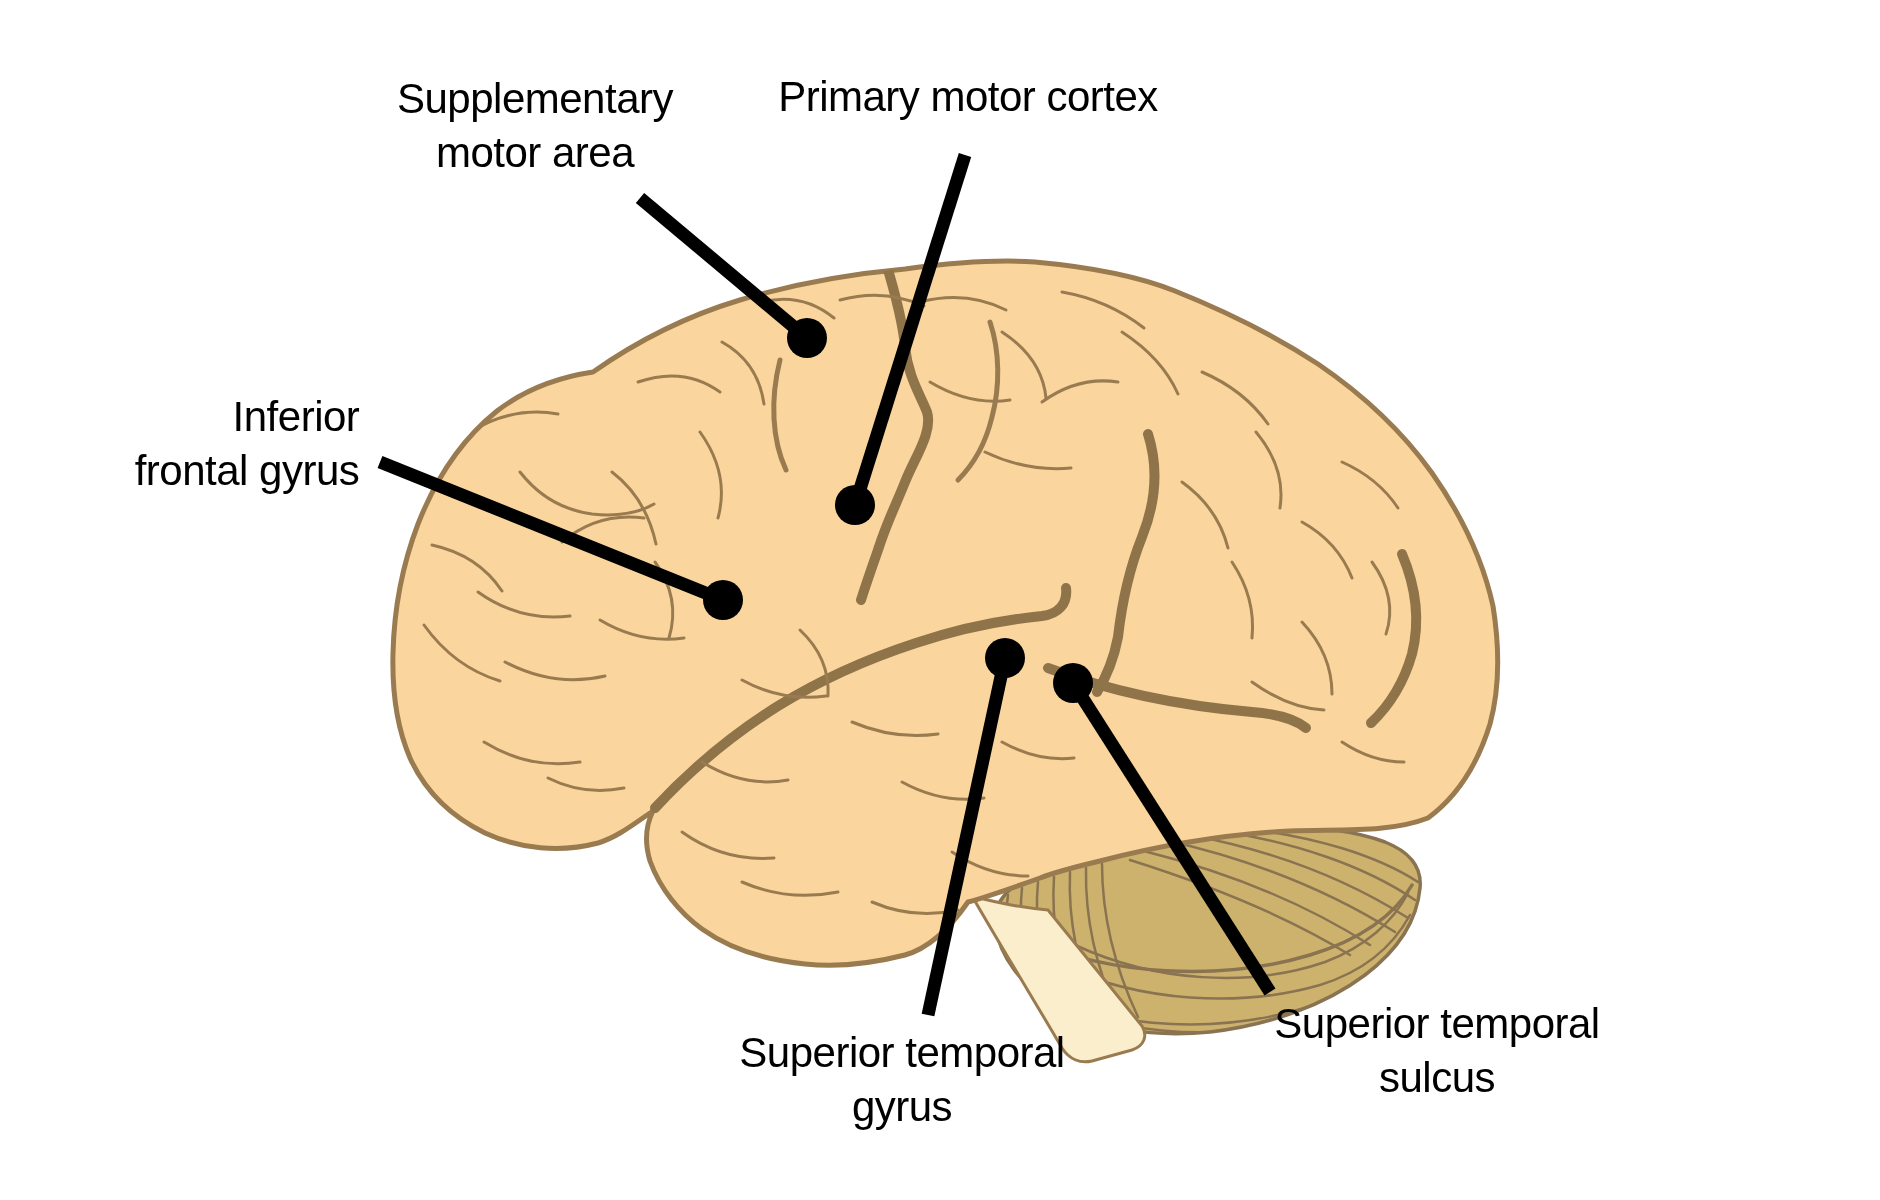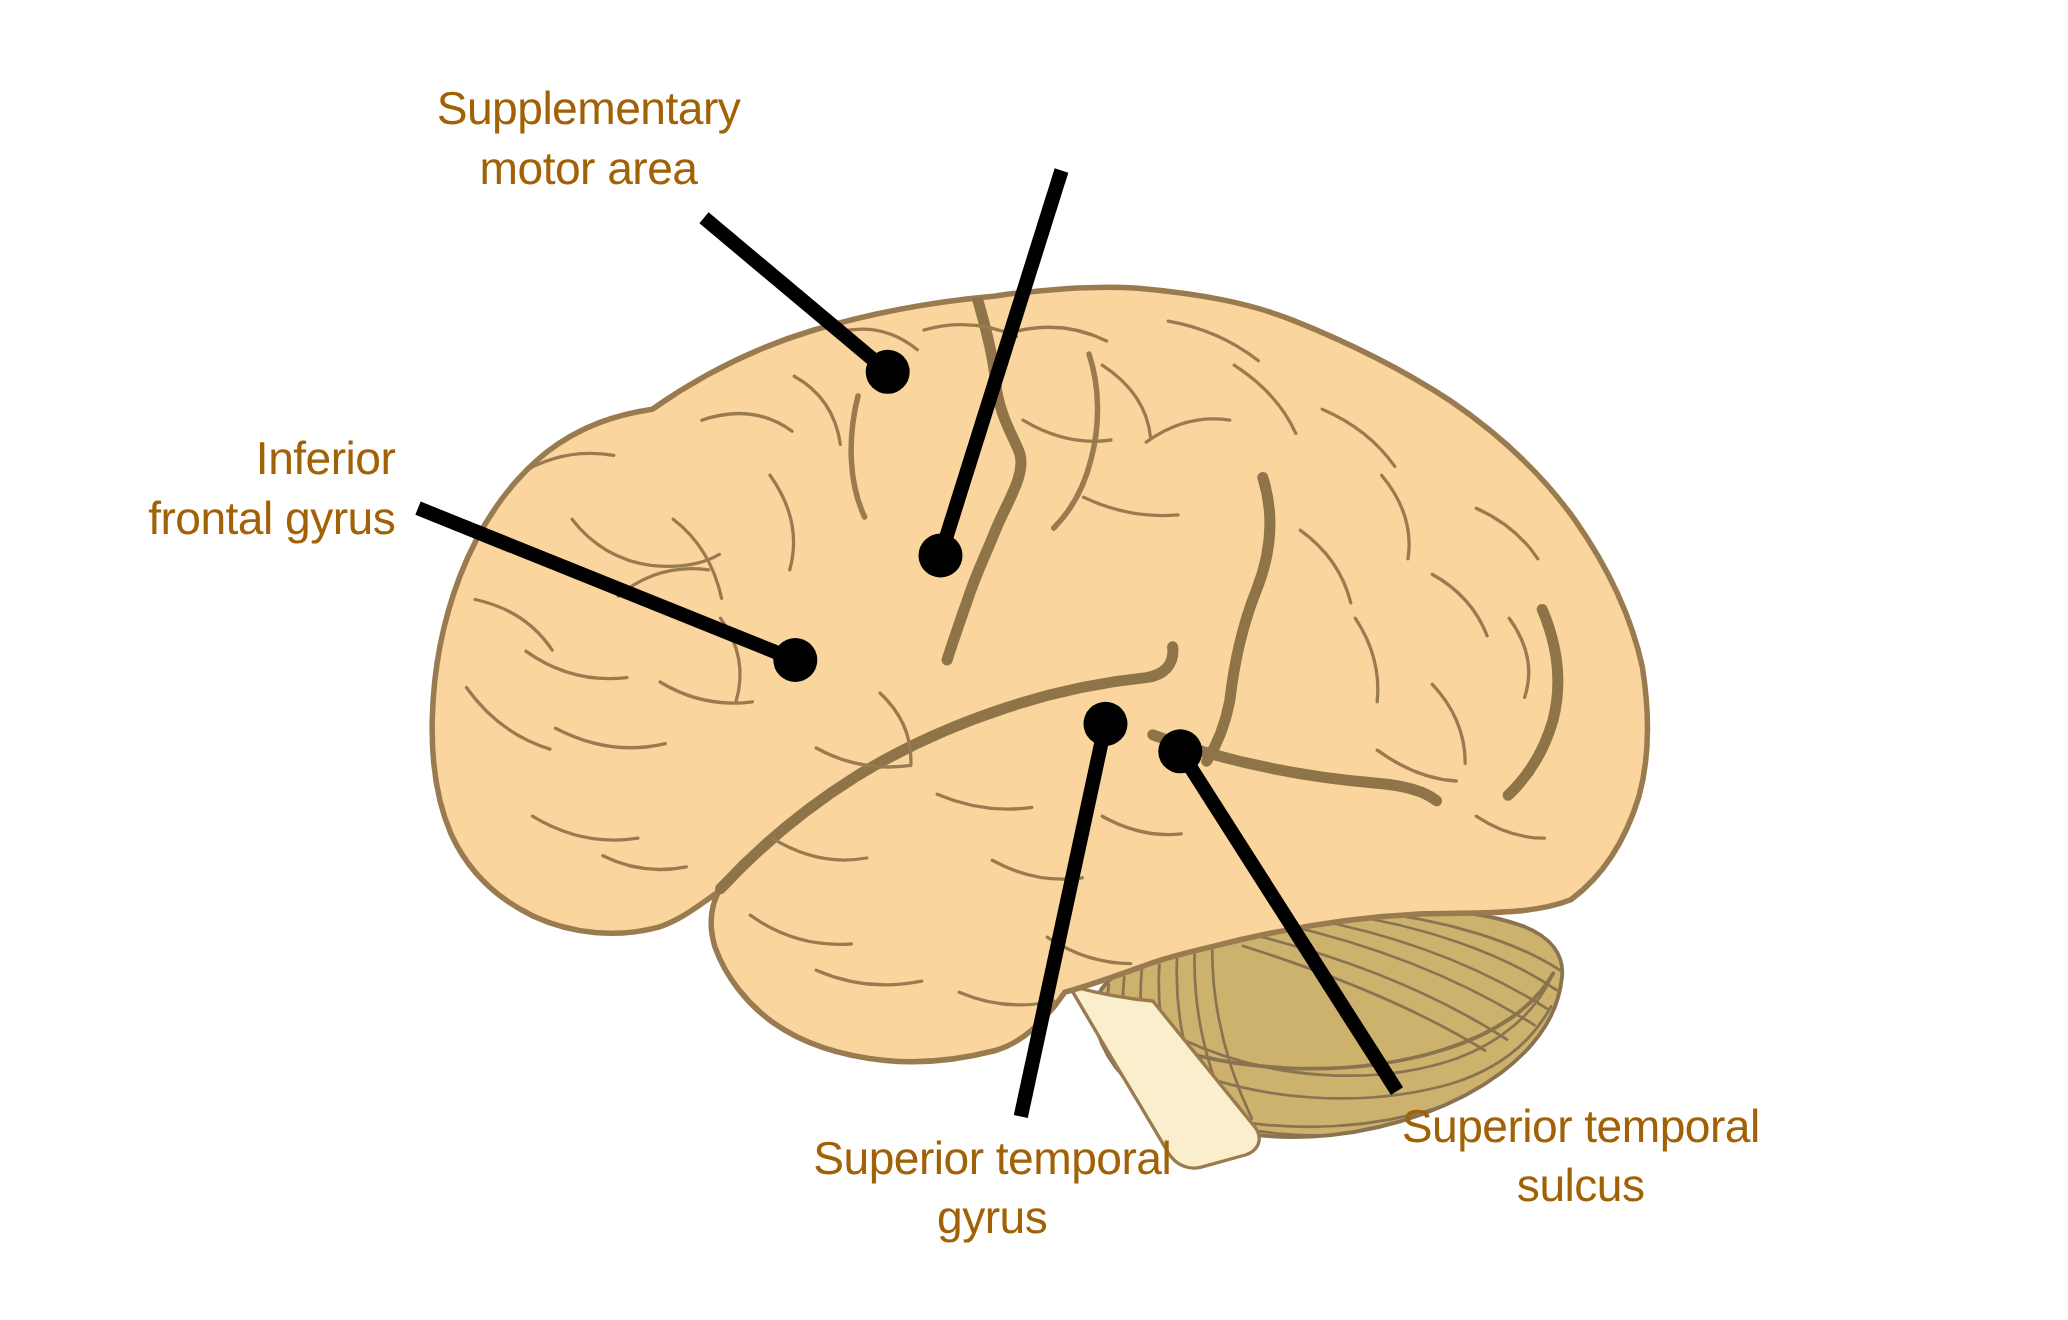--- a/index.html
+++ b/index.html
@@ -80,21 +80,21 @@
   .marker {
     fill: var(--annotation);
   }
   .label {
     position: absolute;
     transform: translate(-50%, -50%);
     text-align: center;
     white-space: pre-line;
     font-size: 42px;
     line-height: 54px;
-    color: #a16207;
+    color: #000000;
     letter-spacing: -0.5px;
   }
 </style>
 </head>
 <body>
 
 <div class="stage">
   <svg viewBox="0 0 1880 1200" aria-hidden="true">
     <defs>
       <clipPath id="cortexClip">
@@ -275,19 +275,20 @@
       <circle class="marker" cx="807" cy="338" r="20"></circle>
       <circle class="marker" cx="855" cy="505" r="20"></circle>
       <circle class="marker" cx="723" cy="600" r="20"></circle>
       <circle class="marker" cx="1005" cy="658" r="20"></circle>
       <circle class="marker" cx="1073" cy="683" r="20"></circle>
     </g>
   </svg>
 
   <div class="label" style="left: 535px; top: 126px;">Supplementary
 motor area</div>
+  <div class="label" style="left: 968px; top: 97px;">Primary motor cortex</div>
   <div class="label" style="left: 247px; top: 444px; text-align: right;">Inferior
 frontal gyrus</div>
   <div class="label" style="left: 902px; top: 1080px;">Superior temporal
 gyrus</div>
   <div class="label" style="left: 1437px; top: 1051px;">Superior temporal
 sulcus</div>
 </div>
 
 </body></html>

